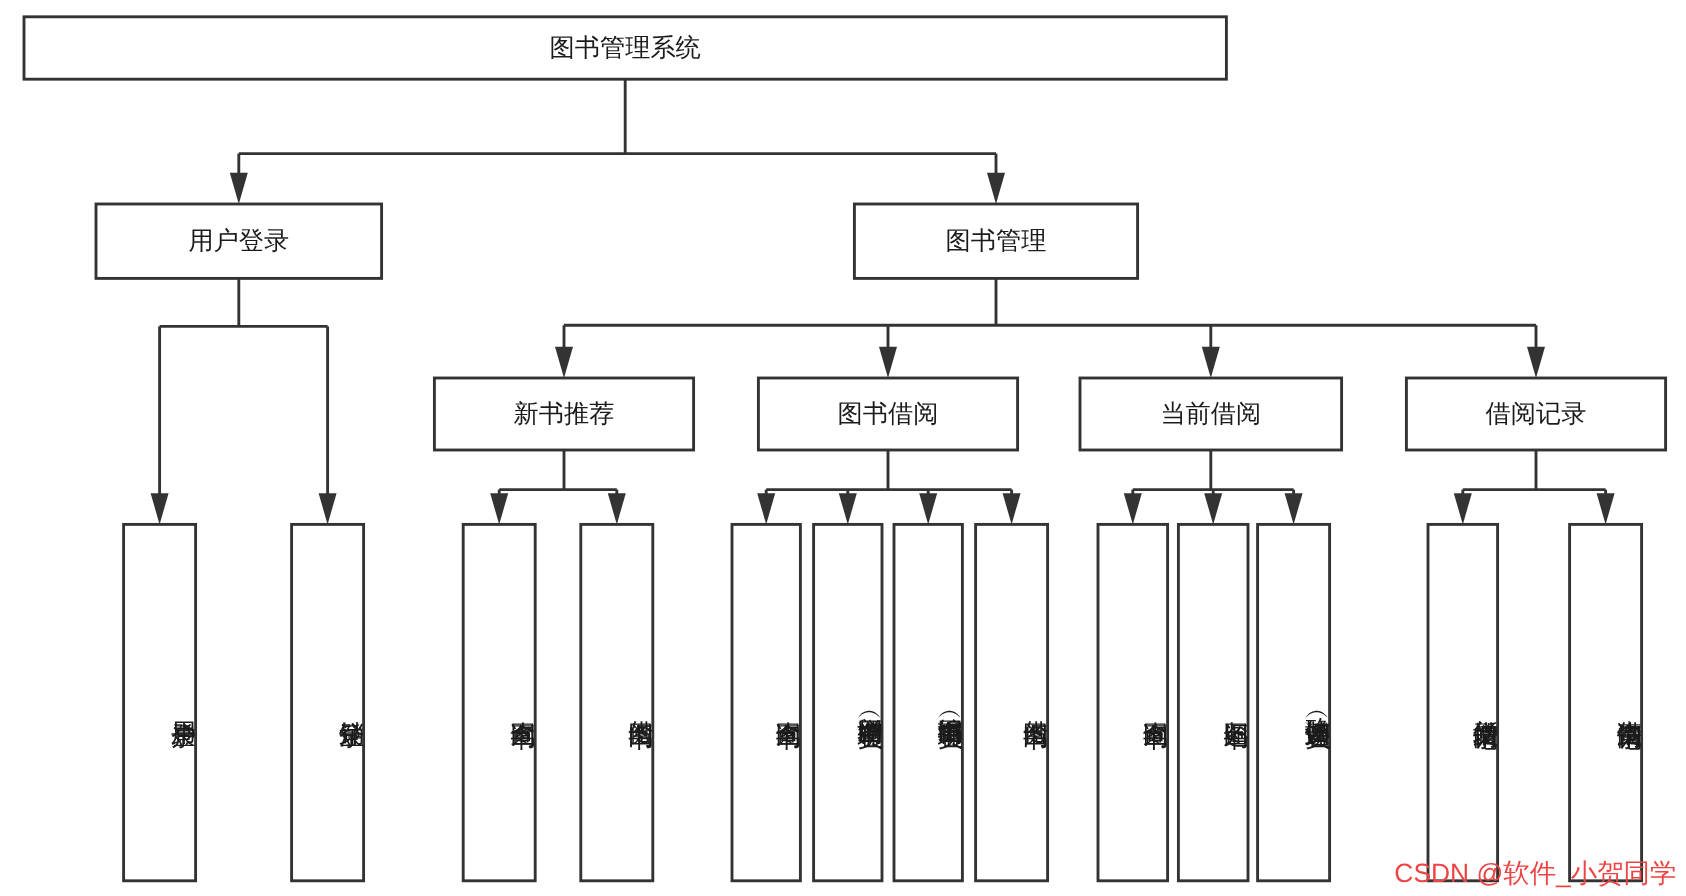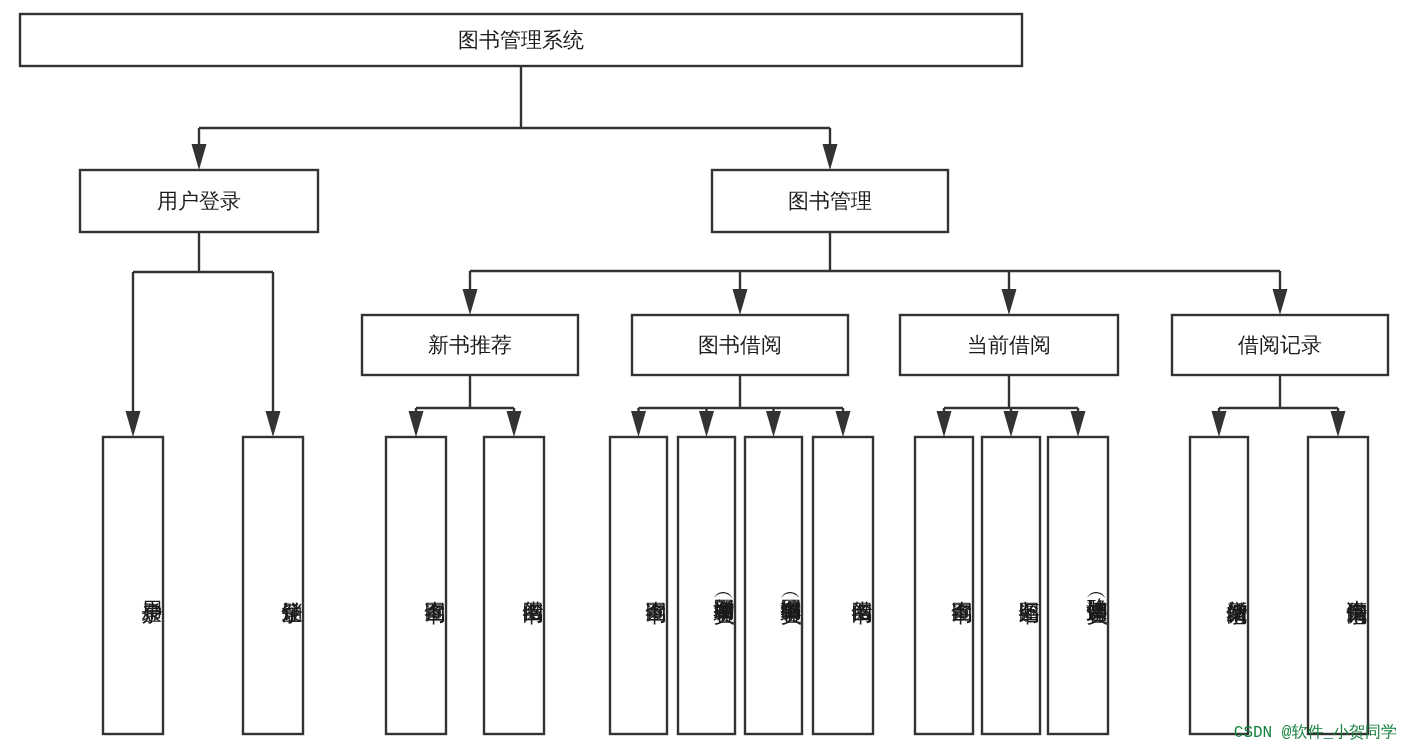--- a/index.html
+++ b/index.html
@@ -61,23 +61,23 @@
     display: flex;
     align-items: flex-start;
     justify-content: center;
     pointer-events: none;
     user-select: none;
   }
   .watermark {
     position: absolute;
     right: 8px;
     bottom: 4px;
-    font-family: Liberation Mono, monospace;
-    font-size: 16px;
-    color: #15803d;
+    font-family: Liberation Sans, sans-serif;
+    font-size: 22px;
+    color: #ef4444;
     white-space: nowrap;
     user-select: none;
   }
 </style>
 </head>
 <body>
 
 <div id="diagram-root">
   <svg id="flowchart" viewBox="0 0 1405 747">
     <g id="edge-layer">

